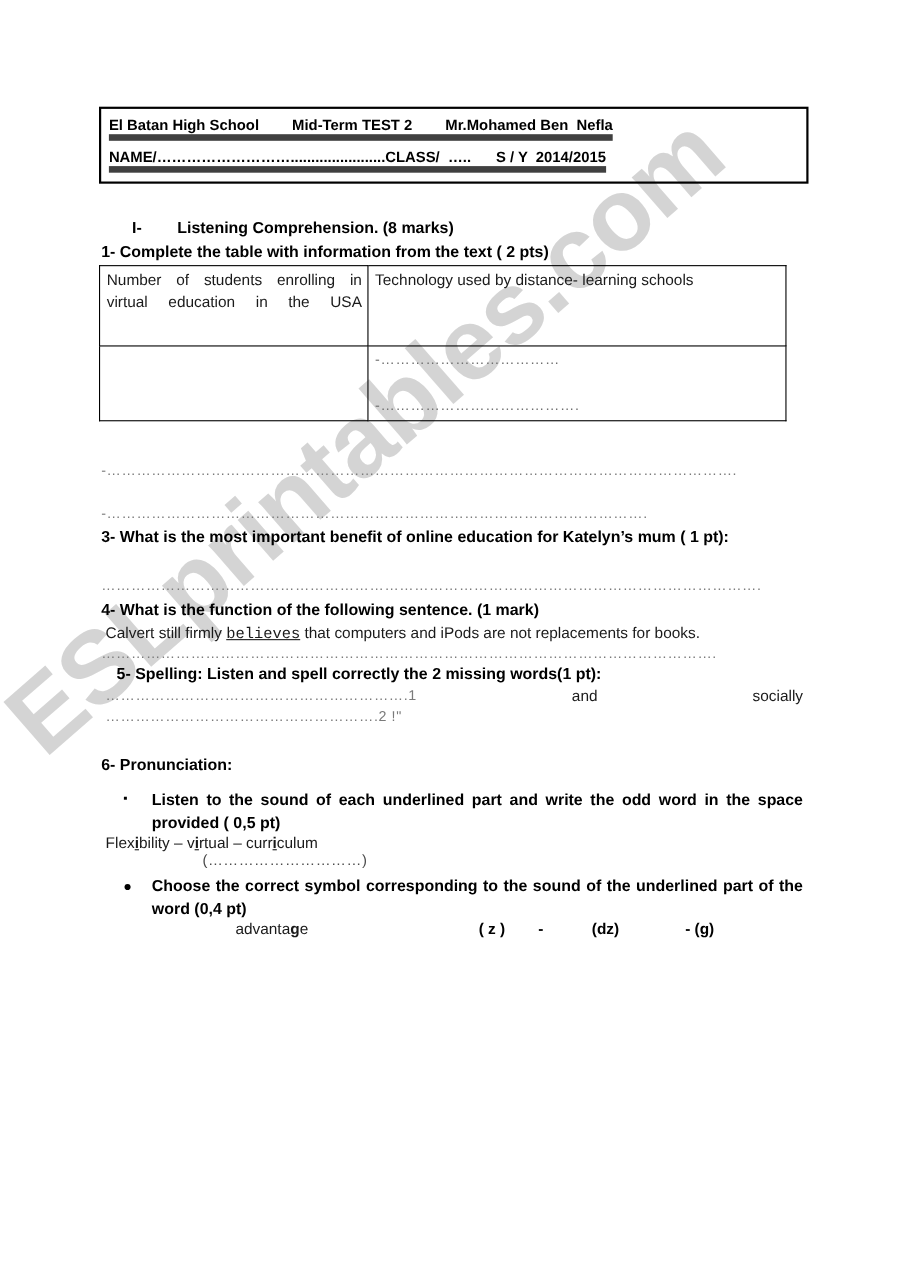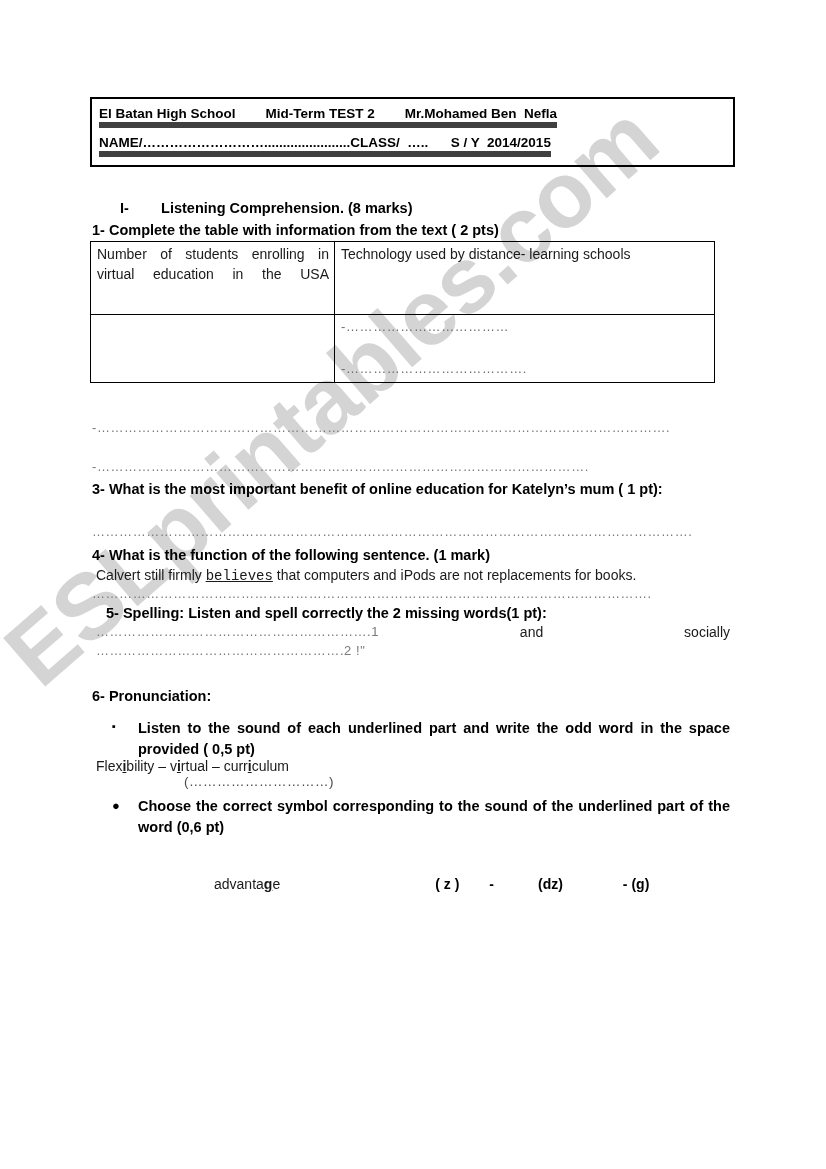--- a/index.html
+++ b/index.html
@@ -212,21 +212,20 @@
   #odd-word-line { left: 96px; top: 758px; width: 640px; flex-direction: column; }
   .oddrow { display: flex; font-size: 14px; font-weight: 400; color: #1a1a1a; }
   .oddrow .w { white-space: nowrap; }
   .oddrow .gapdots { margin-left: 88px; color: #4a4a4a; font-size: 13.5px; letter-spacing: 0.5px; white-space: nowrap;}
 
   #advantage-row { left: 214px; top: 836px; width: 460px; }
   .advrow {
     display: flex;
     align-items: baseline;
     font-size: 14px;
-    margin-top: 40px;
   }
   .advrow .word { font-weight: 400; color: #1a1a1a; white-space: nowrap; }
   .advrow .sym { font-weight: bold; white-space: pre; }
   .s1 { margin-left: 155px; }
   .s2 { margin-left: 30px; }
   .s3 { margin-left: 44px; }
   .s4 { margin-left: 60px; }
 
   u.thin { text-decoration: underline; text-underline-offset: 1px; font-family: Liberation Mono, monospace; }
   .ul-letter { text-decoration: underline; font-weight: bold; }
@@ -297,21 +296,21 @@
     <span class="bullet-body">Listen to the sound of each underlined part and write the odd word in the space provided ( 0,5 pt)</span>
   </div>
 
   <div id="odd-word-line" class="abs oddrow">
     <span class="w"><span>Flex<span class="ul-letter">i</span>bility</span> – <span>v<span class="ul-letter">i</span>rtual</span> – <span>curr<span class="ul-letter">i</span>culum</span></span>
     <span class="gapdots">(…………………………)</span>
   </div>
 
   <div id="b2" class="abs bullet-item">
     <span class="bullet-mark">●</span>
-    <span class="bullet-body">Choose the correct symbol corresponding to the sound of the underlined part of the word (0,6 pt)</span>
+    <span class="bullet-body">Choose the correct symbol corresponding to the sound of the underlined part of the word (0,4 pt)</span>
   </div>
 
   <div id="advantage-row" class="abs advrow">
     <span class="word"><span>advanta</span><span class="ul-letter">g</span><span>e</span></span>
     <span class="sym s1">( z )</span>
     <span class="sym s2">-</span>
     <span class="sym s3">(dz)</span>
     <span class="sym s4">- (g)</span>
   </div>
 

